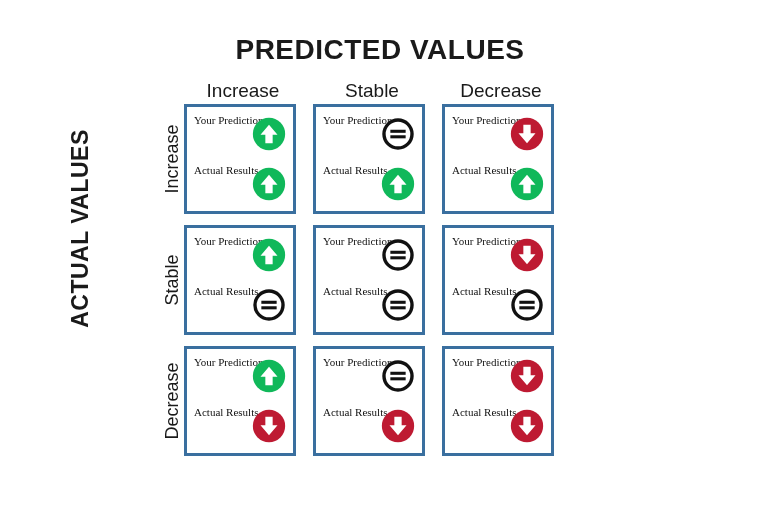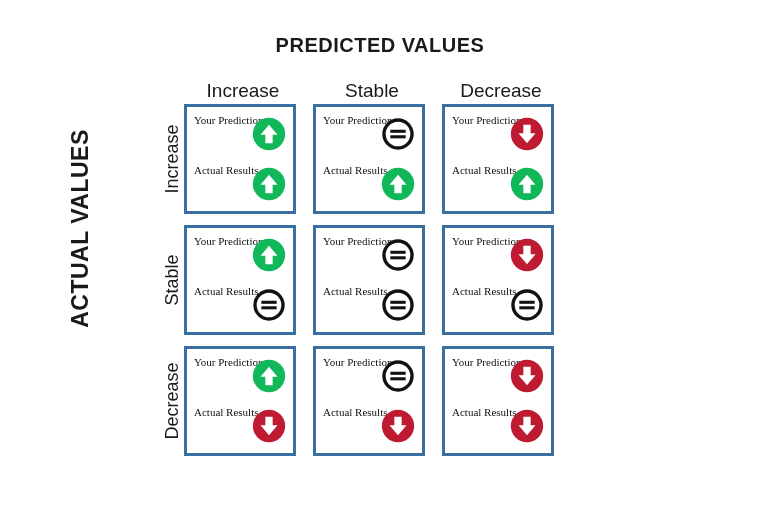--- a/index.html
+++ b/index.html
@@ -13,21 +13,21 @@
     position: relative;
   }
 
   
   #chart-title {
     position: absolute;
     left: 180px;
     top: 34px;
     width: 400px;
     text-align: center;
-    font-size: 20px;
+    font-size: 28px;
     font-weight: 700;
     letter-spacing: 0.5px;
     color: #1a1a1a;
     font-family: "Liberation Sans", sans-serif;
   }
 
   
   #col-headers {
     position: absolute;
     left: 183px;

